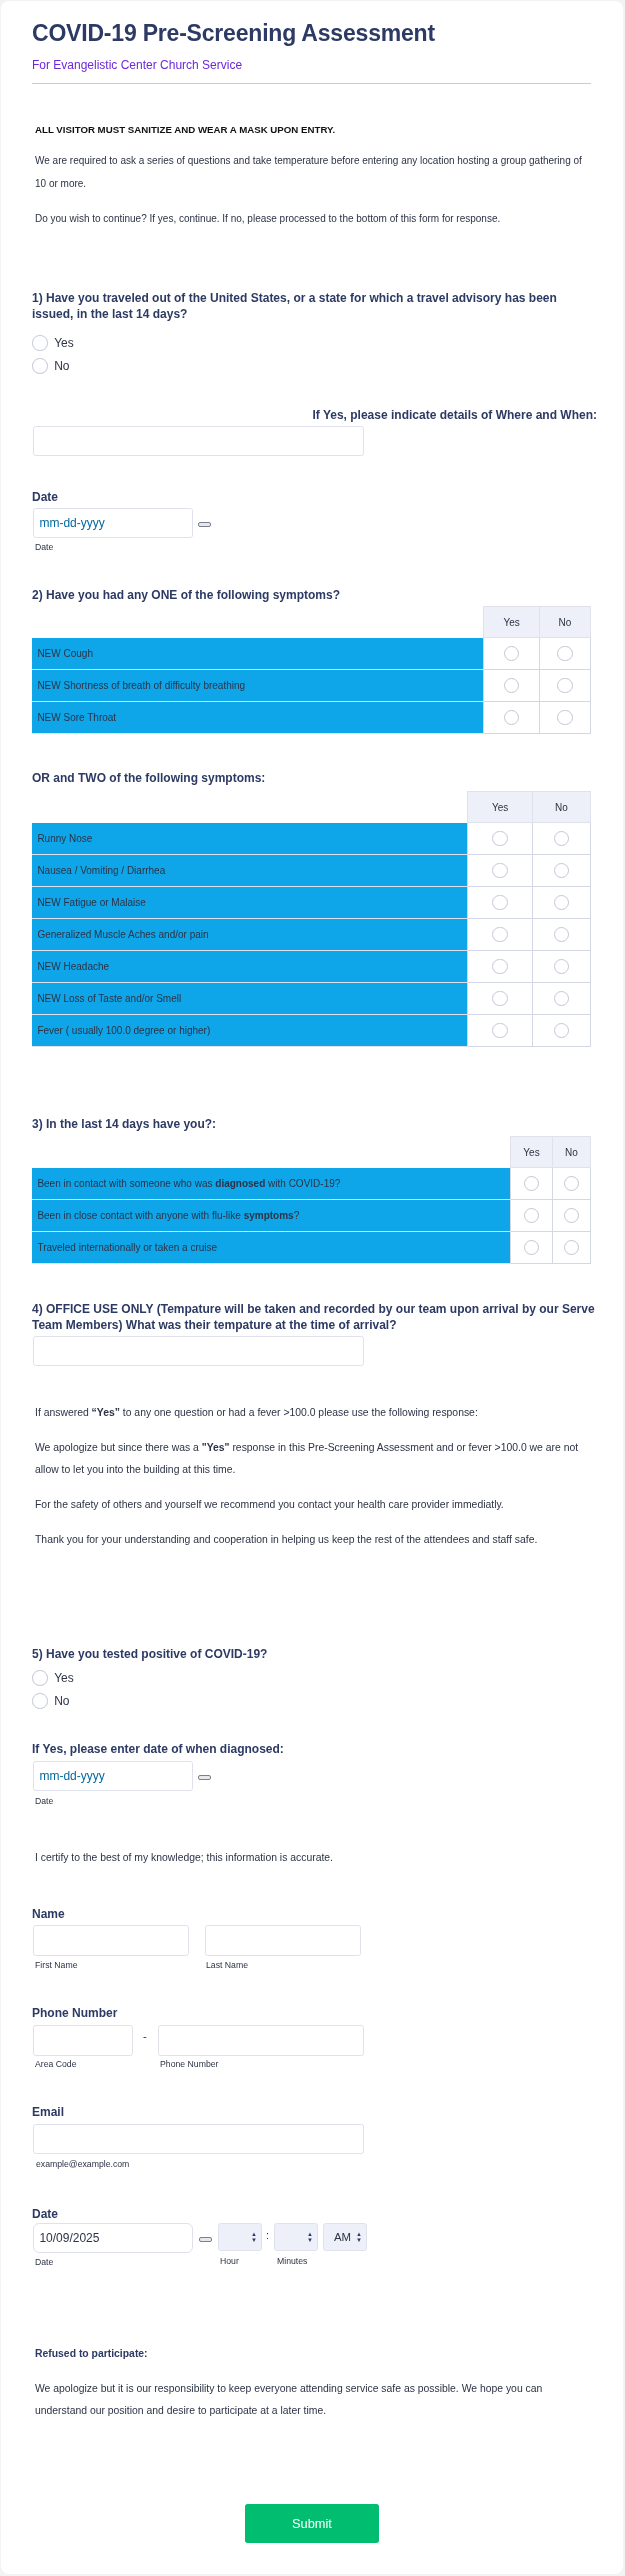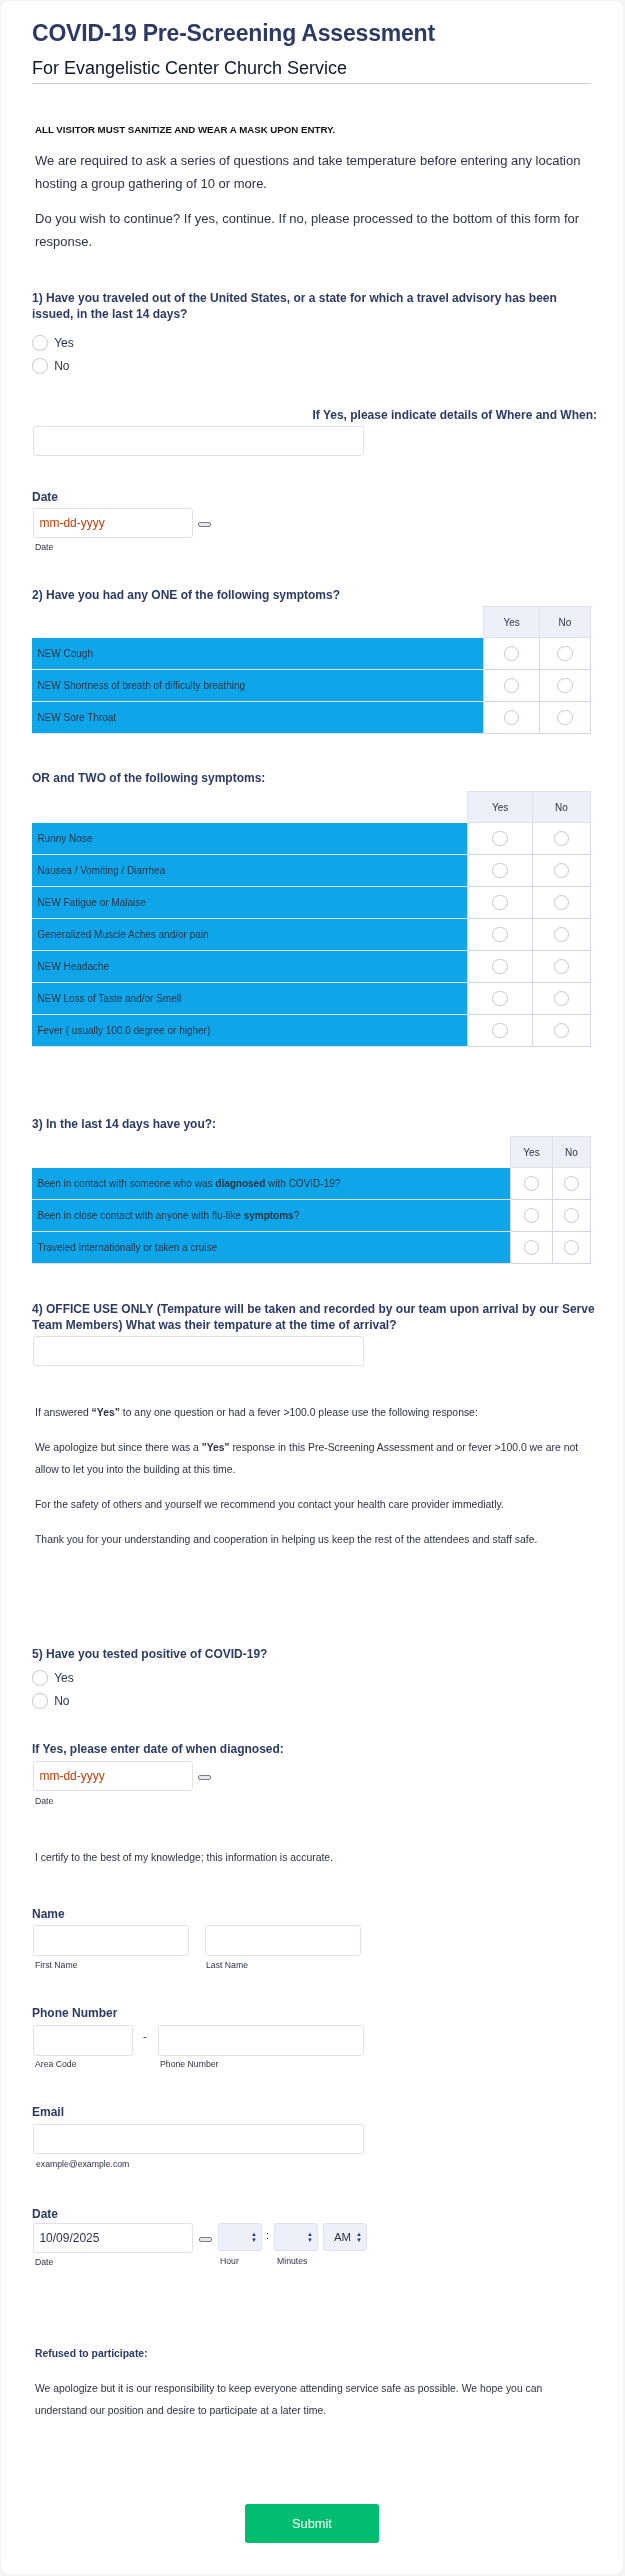--- a/index.html
+++ b/index.html
@@ -2,35 +2,35 @@
 <html style="font-size:10.8px"><head>
 <meta charset="utf-8">
 <style>
   * { box-sizing: border-box; margin: 0; padding: 0; }
   html, body { width: 625px; height: 2576px; background: #f3f3f6; overflow: hidden; }
   body { font-family: "Liberation Sans", sans-serif; color: #2c3345; position: relative; }
   .card { position: absolute; left: 1.3px; top: 1.3px; width: 622px; height: 2573px; background: #ffffff; border-radius: 8px; }
   .abs { position: absolute; }
 
   .form-title { left: 32px; top: 20px; font-size: 23px; font-weight: bold; color: #2c3a64; letter-spacing: -0.2px; }
-  .form-subtitle { left: 32px; top: 58px; font-size: 18px; color: #0f172a; }
+  .form-subtitle { left: 32px; top: 58px; font-size: 12px; color: #6d28d9; }
   .header-line { left: 32px; top: 83px; width: 559px; height: 1.3px; background: #c8cbd9; }
 
-  .text-block { left: 35px; color: #2c3345; font-size: 13px; line-height: 23px; width: 551px; }
+  .text-block { left: 35px; color: #2c3345; font-size: 10px; line-height: 23px; width: 551px; }
   .text-block.small { font-size: 10.4px; line-height: 22px; }
   .bold-caps { font-size: 9.7px; font-weight: bold; color: #111; }
 
   .q-label { left: 32px; font-size: 12px; font-weight: bold; color: #2c3a64; line-height: 16px; width: 565px; }
   .radio-row { left: 32px; display: flex; align-items: center; gap: 6.7px; font-size: 12px; color: #2c3345; }
   .radio { width: 15.5px; height: 15.5px; border: 1px solid #c3c7d6; border-radius: 50%; background: #fff; display: inline-block; }
 
   .text-input { background: #fff; border: 1px solid #dfe2ec; border-radius: 2.7px; }
   .sublabel { font-size: 8.7px; color: #2c3345; }
-  .date-input { font-size: 12px; color: #c2410c; padding-left: 5.4px; display: flex; align-items: center; }
-  .date-input.filled { color: #2c3345; }
+  .date-input { font-size: 12px; color: #0369a1; padding-left: 5.4px; display: flex; align-items: center; }
+  .date-input.filled { color: #2c3345; border-radius: 6px; }
   .cal-icon { width: 13.4px; height: 5.4px; border: 1px solid #7a7f8c; border-radius: 2px; background: #e8e8ec; }
 
   table.matrix { position: absolute; border-collapse: collapse; font-size: 10px; }
   table.matrix th { background: #edf0f8; font-weight: normal; color: #2c3345; height: 31px; border: 0.7px solid #dfe2ec; font-size: 10px; }
   table.matrix th.blank { background: transparent; border: none; }
   table.matrix td.rowlabel { background: #0ea5e9; padding-left: 5.4px; height: 32px; border-bottom: 0.7px solid #dfe2ec; color: #2c3345; }
   table.matrix td.cell { background: #fff; text-align: center; border: 0.7px solid #d3d7e3; }
   table.matrix td.cell .radio { vertical-align: middle; }
   .b { font-weight: bold; }
 

